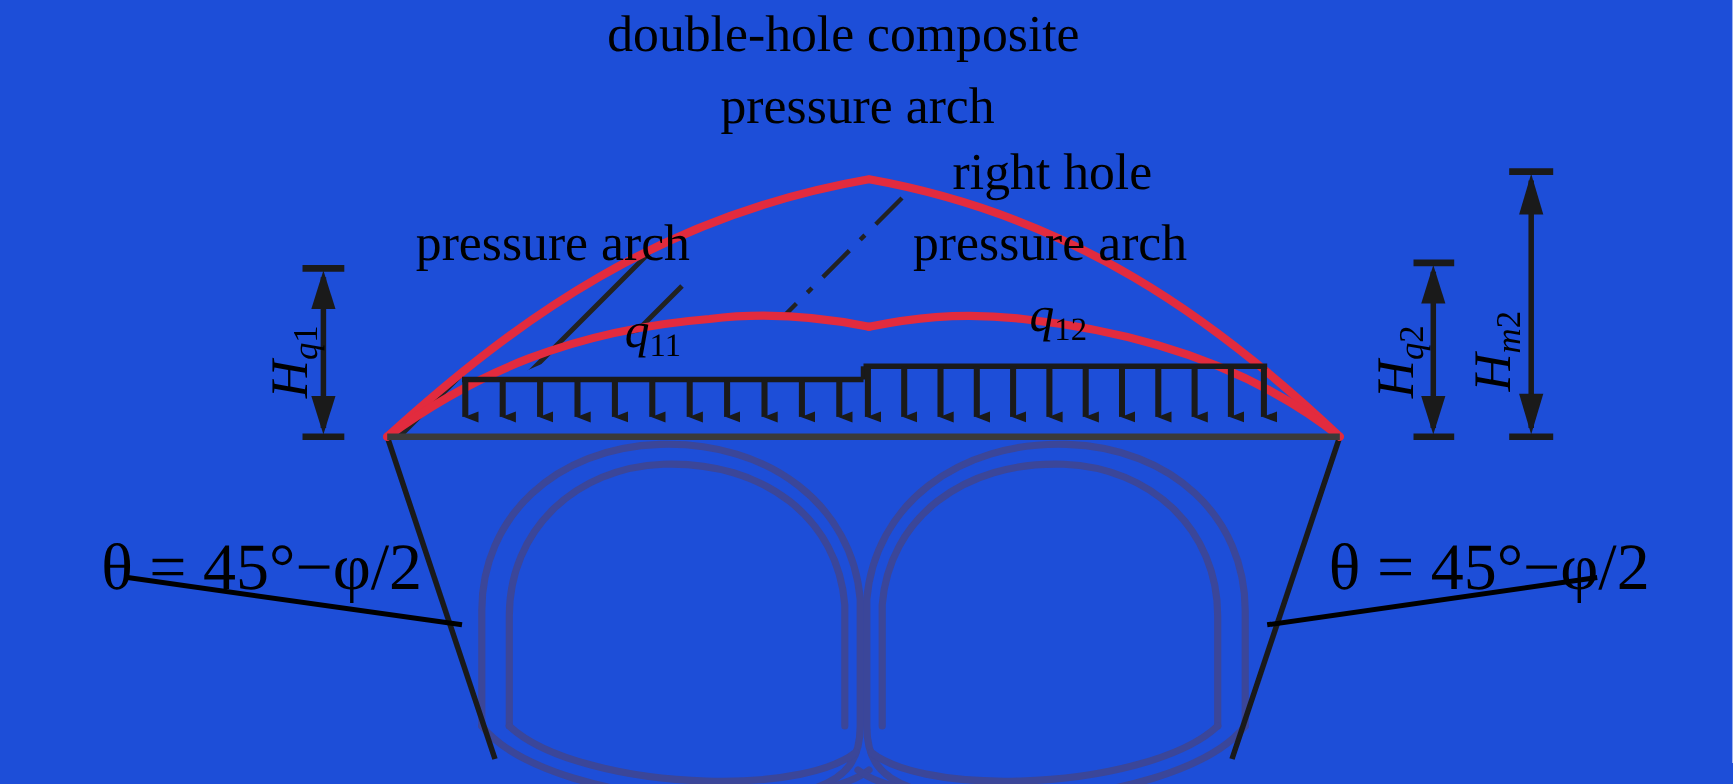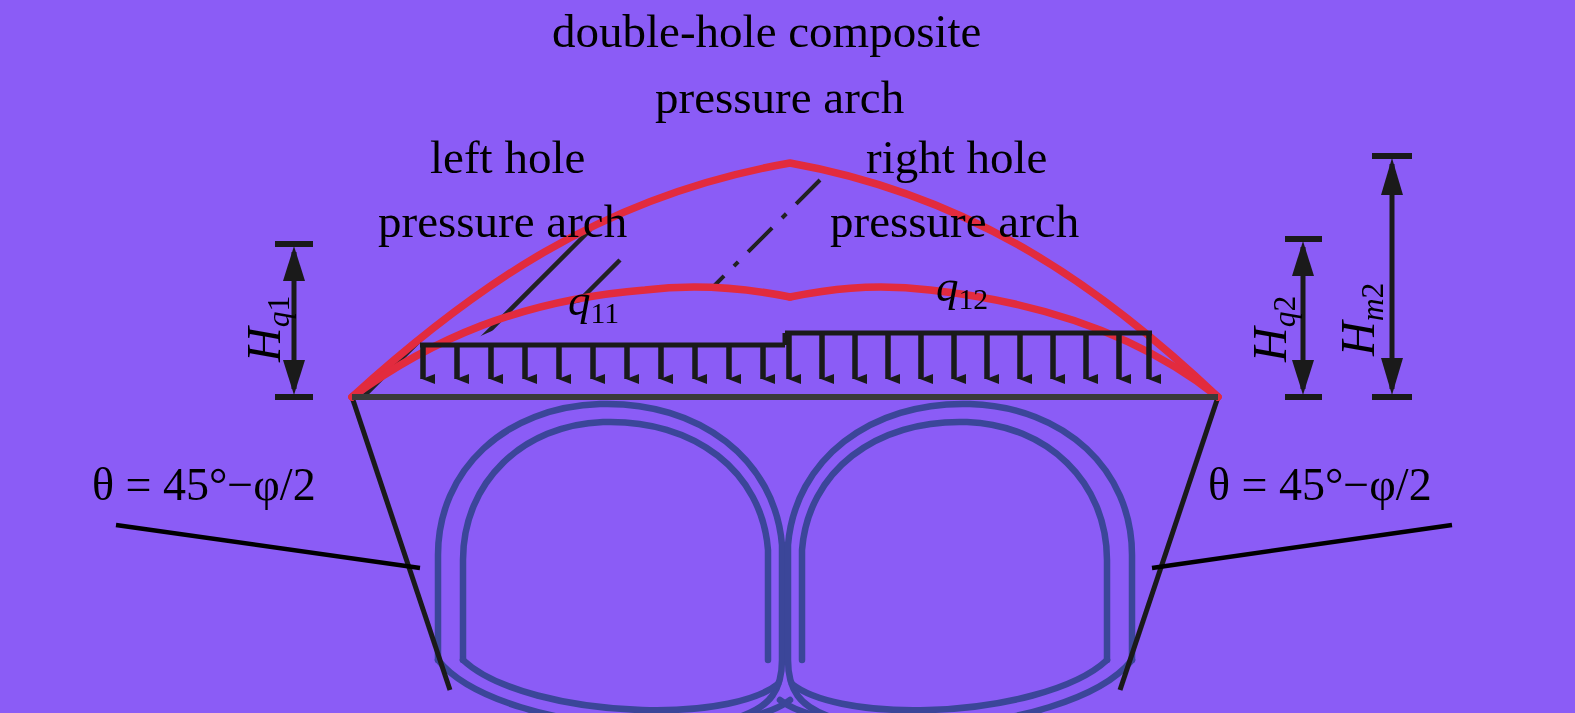--- a/index.html
+++ b/index.html
@@ -1,34 +1,34 @@
 <!DOCTYPE html>
 <html><head>
 <meta charset="utf-8">
 <style>
   html,body{margin:0;padding:0;background:#ffffff;}
   #stage{
     position:relative;
     width:1575px;height:713px;
-    background:#8b5cf6;
+    background:#1d4ed8;
     overflow:hidden;
     font-family:"Liberation Serif","DejaVu Serif",serif;
   }
   #stage svg{position:absolute;left:0;top:0;}
   .lbl{
     position:absolute;
     font-family:"Liberation Serif","DejaVu Serif",serif;
     color:#000;
     white-space:nowrap;
     line-height:1;
     user-select:none;
   }
   .title-txt{font-size:47px;}
   .side-txt{font-size:47px;}
-  .theta-txt{font-size:46px;}
+  .theta-txt{font-size:60px;margin-top:23px;}
   .it{font-style:italic;}
   .sub{font-size:0.66em;vertical-align:-0.28em;font-style:normal;}
   .sub-it{font-size:0.66em;vertical-align:-0.28em;font-style:italic;}
   .rot{
     transform-origin:0 0;
     transform:rotate(-90deg);
   }
   .q-txt{font-size:45px;}
 </style>
 </head>
@@ -218,21 +218,20 @@
       <path d="M 1392,158 L 1381,195 L 1403,195 Z" fill="#1a1a1a"></path>
       <path d="M 1392,395 L 1381,358 L 1403,358 Z" fill="#1a1a1a"></path>
     </g>
 
   </svg>
 
   <div class="lbl title-txt" style="left:552px;top:8px;">double-hole composite</div>
 
   <div class="lbl title-txt" style="left:655px;top:74px;">pressure arch</div>
 
-  <div class="lbl side-txt" style="left:430px;top:134px;">left hole</div>
 
   <div class="lbl side-txt" style="left:378px;top:198px;">pressure arch</div>
 
   <div class="lbl side-txt" style="left:866px;top:134px;font-family:Liberation Serif, serif;">right hole</div>
 
   <div class="lbl side-txt" style="left:830px;top:198px;">pressure arch</div>
 
   <div class="lbl q-txt" style="left:568px;top:278px;">
     <span class="it">q</span><span class="sub">11</span>
   </div>

